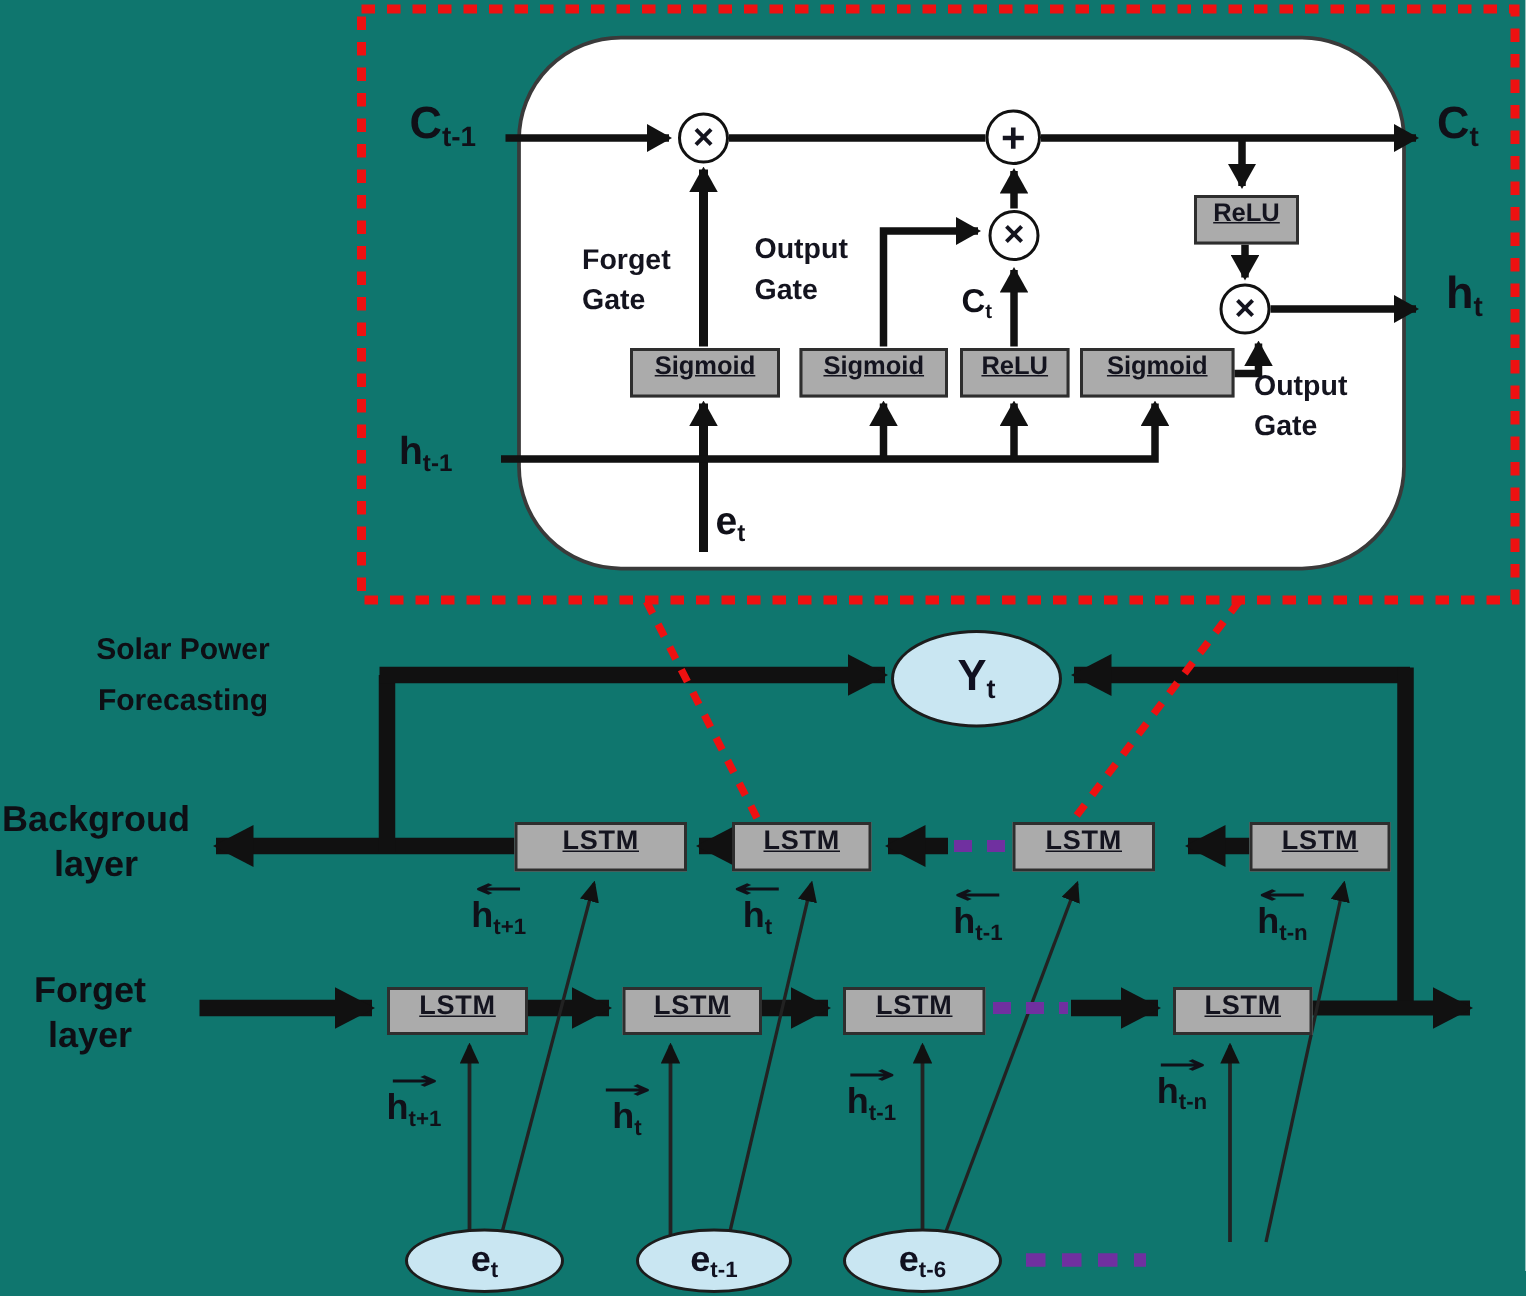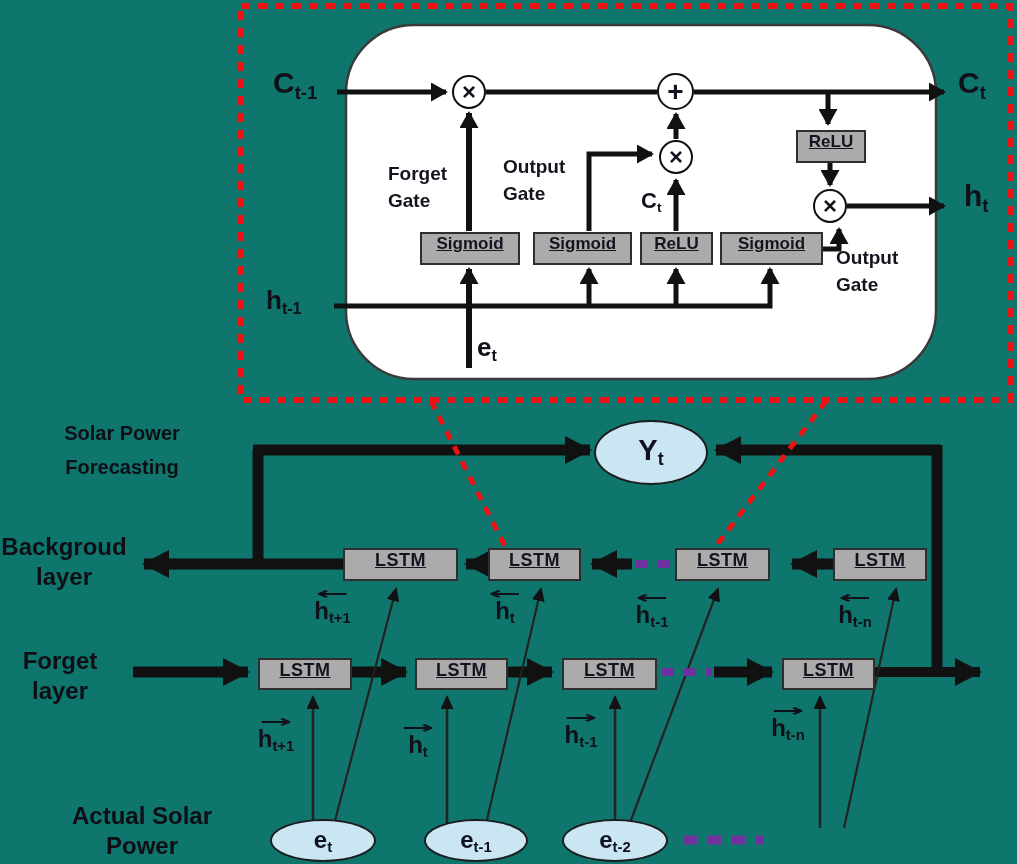--- a/index.html
+++ b/index.html
@@ -180,24 +180,20 @@
     <div>Forecasting</div>
   </div>
   <div class="side" style="left:0px;top:532px;width:128px;">
     <div>Backgroud</div>
     <div>layer</div>
   </div>
   <div class="side" style="left:0px;top:646px;width:120px;">
     <div>Forget</div>
     <div>layer</div>
   </div>
-  <div class="side" style="left:58px;top:801px;width:168px;">
-    <div>Actual Solar</div>
-    <div>Power</div>
-  </div>
 
   <div class="ellipse" style="left:594px;top:420px;width:114px;height:65px;text-align:center;">
     <span class="yname"><span>Y</span><sub>t</sub></span>
   </div>
 
   <div class="gbox lstm" style="left:343px;top:548px;width:115px;height:33px;">
       <span>LSTM</span>
     </div>
   <div class="gbox lstm" style="left:488px;top:548px;width:93px;height:33px;">
       <span>LSTM</span>
@@ -256,16 +252,16 @@
     <span class="hword"><span>h</span><sub>t-n</sub></span>
   </div>
 
   <div class="ellipse" style="left:270px;top:819px;width:106px;height:43px;">
     <span class="ename"><span>e</span><sub>t</sub></span>
   </div>
   <div class="ellipse" style="left:424px;top:819px;width:104px;height:43px;">
     <span class="ename"><span>e</span><sub>t-1</sub></span>
   </div>
   <div class="ellipse" style="left:562px;top:819px;width:106px;height:43px;">
-    <span class="ename"><span>e</span><sub>t-2</sub></span>
+    <span class="ename"><span>e</span><sub>t-6</sub></span>
   </div>
 
 </div>
 
 </body></html>

